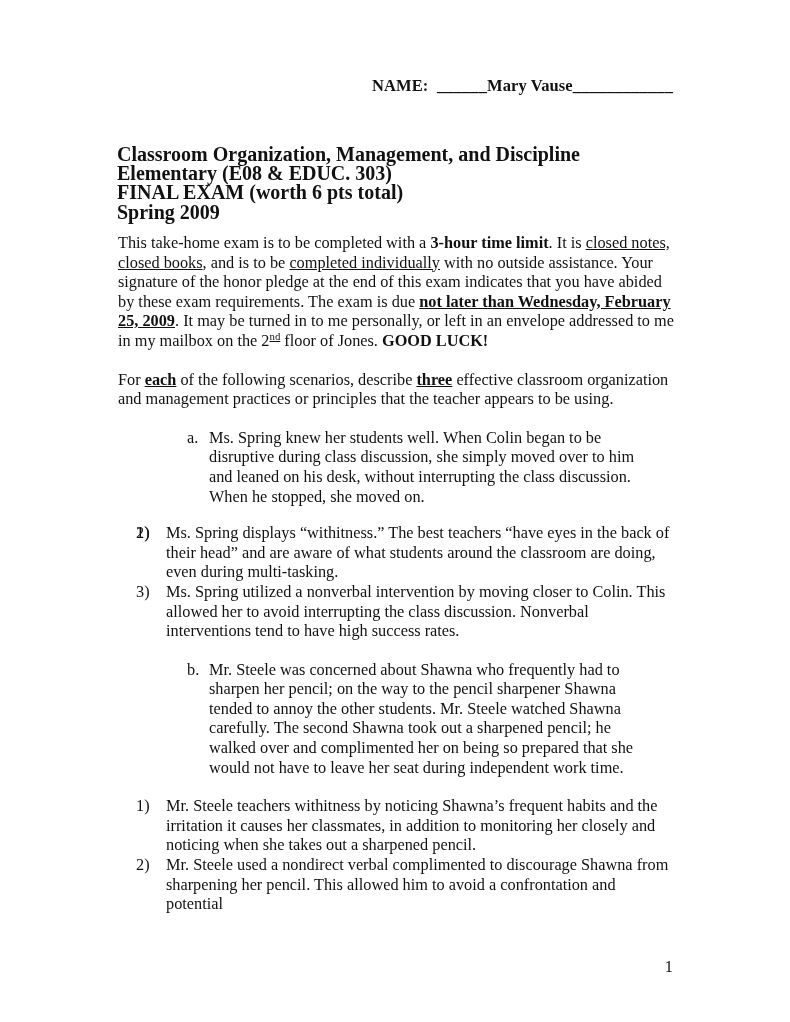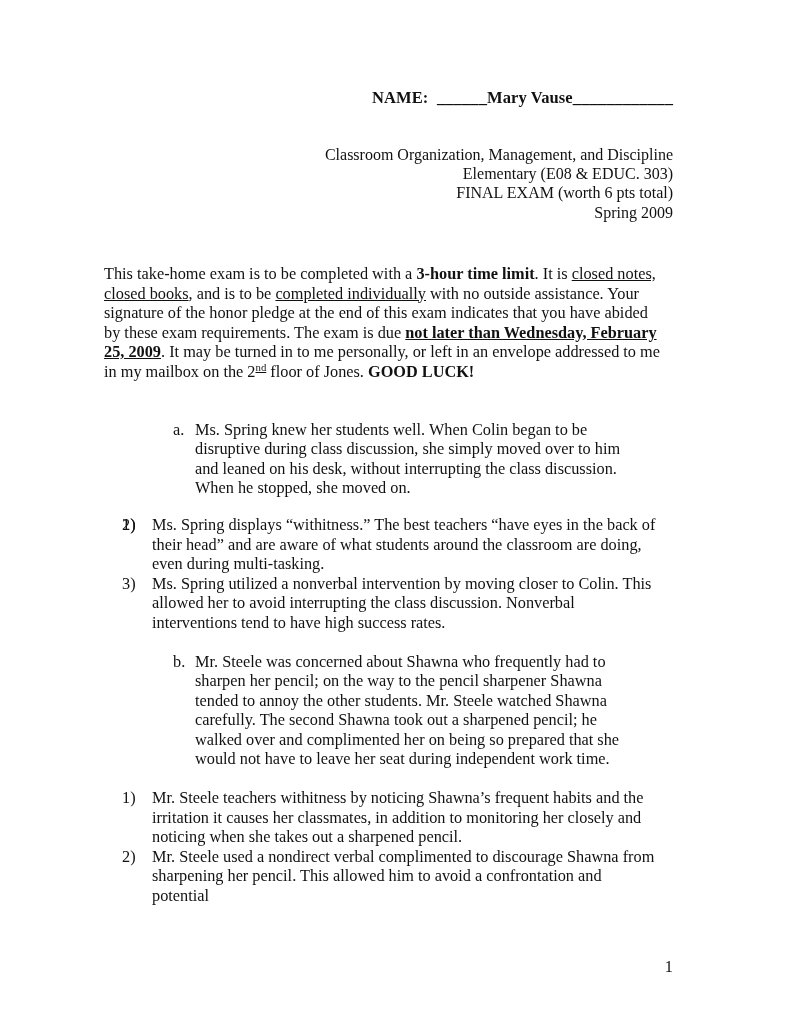--- a/index.html
+++ b/index.html
@@ -18,52 +18,51 @@
   .page {
     position: absolute;
     inset: 0;
     background: #ffffff;
   }
 
   
   .name-line {
     position: absolute;
     left: 117px;
-    top: 88px;
+    top: 76px;
     width: 556px;
     text-align: right;
     font-size: 16.5px;
     font-weight: bold;
     letter-spacing: 0.1px;
     white-space: pre;
   }
 
   
   .heading-block {
     position: absolute;
     left: 117px;
     top: 145px;
     width: 556px;
-    text-align: right;
-    font-size: 16px;
-    font-weight: normal;
+    text-align: left;
+    font-size: 20px;
+    font-weight: bold;
     line-height: 19.2px;
   }
   .heading-block .hl { display: block; }
 
   
   .body-col {
     position: absolute;
-    left: 104px;
+    left: 118px;
     top: 233px;
     width: 556px;
     font-size: 16.3px;
     line-height: 19.6px;
     text-align: left;
-    margin-top: 31px;
   }
 
   p.para {
     margin: 0;
     text-indent: 0;
   }
   .spacer-sm { height: 17px; }
   .spacer-md { height: 19px; }
 
   b, .b { font-weight: bold; }
@@ -138,20 +137,21 @@
     <span class="hl">Spring 2009</span>
   </div>
 
   <div class="body-col">
 
     <p class="para"><span>This take-home exam is to be completed with a </span><b>3-hour time limit</b><span>. It is </span><u>closed notes, closed books</u><span>, and is to be </span><u>completed individually</u><span> with no outside assistance. Your signature of the honor pledge at the end of this exam indicates that you have abided by these exam requirements. The exam is due </span><span class="bu">not later than Wednesday, February 25, 2009</span><span>. It may be turned in to me personally, or left in an envelope addressed to me in my mailbox on the 2</span><sup class="nd">nd</sup><span> floor of Jones. </span><b>GOOD LUCK!</b></p>
 
     <div class="spacer-md"></div>
 
 
+    <p class="para"><span>For </span><span class="bu">each</span><span> of the following scenarios, describe </span><span class="bu">three</span><span> effective classroom organization and management practices or principles that the teacher appears to be using.</span></p>
 
     <div class="spacer-md"></div>
 
     <ul class="alpha-list">
       <li>
         <span class="marker">a.</span>
         <span>Ms. Spring knew her students well. When Colin began to be disruptive during class discussion, she simply moved over to him and leaned on his desk, without interrupting the class discussion. When he stopped, she moved on.</span>
       </li>
     </ul>
 

